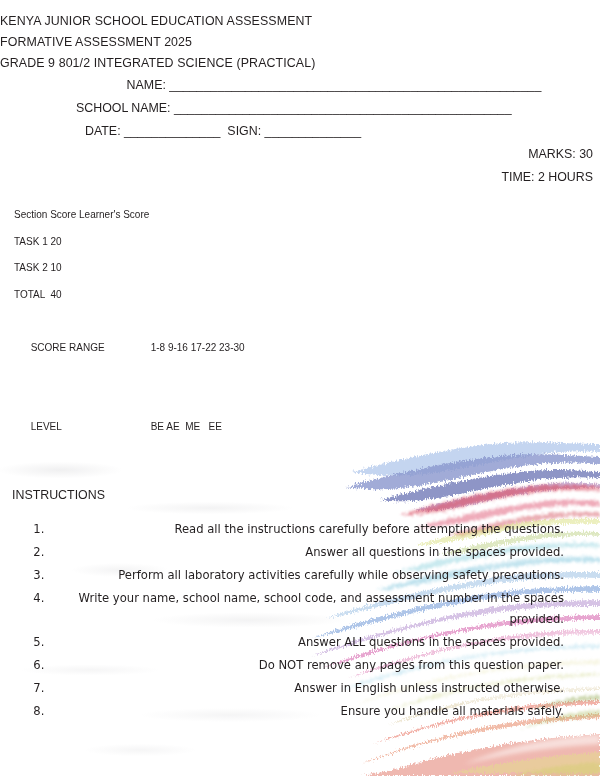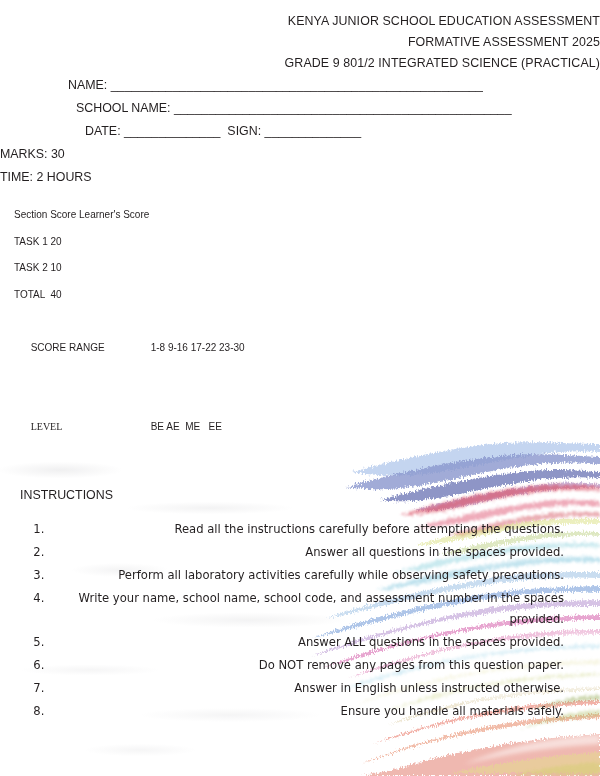--- a/index.html
+++ b/index.html
@@ -42,57 +42,57 @@
     z-index: 0;
   }
 
   
   #content {
     position: relative;
     z-index: 2;
   }
 
   .hdr {
-    text-align: right;
+    text-align: left;
     font-size: 12.4px;
     line-height: 21px;
     letter-spacing: .1px;
   }
   #title-block { padding-top: 11px; }
 
   .form-line {
     font-size: 12.4px;
     line-height: 23px;
     white-space: pre;
   }
-  #name-line        { padding-left: 68px; }
+  #name-line        { padding-left: 68px; text-align: center; }
   #school-name-line { padding-left: 76px; }
   #date-sign-line   { padding-left: 85px; }
   .centered-line {
-    text-align: left;
+    text-align: right;
     font-size: 12.4px;
     line-height: 23px;
     padding-right: 7px;
   }
 
   #score-table {
     margin-top: 13px;
     padding-left: 14px;
     font-size: 10px;
   }
   .score-row {
     line-height: 26.5px;
     white-space: pre;
   }
   .score-row .lbl { display: inline-block; }
   .w-score-range .lbl { width: 120px; }
-  .w-level .lbl       { width: 120px; font-family: Liberation Serif, serif; }
+  .w-level .lbl       { width: 120px; }
 
   #instructions-heading {
-    padding-left: 20px;
+    padding-left: 12px;
     margin-top: 15px;
     font-size: 12.4px;
     line-height: 26px;
   }
 
   #instructions-list {
     margin: 11px 0 0 0;
     padding-left: 48px;
     font-family: "DejaVu Sans", sans-serif;
     font-size: 11.6px;

